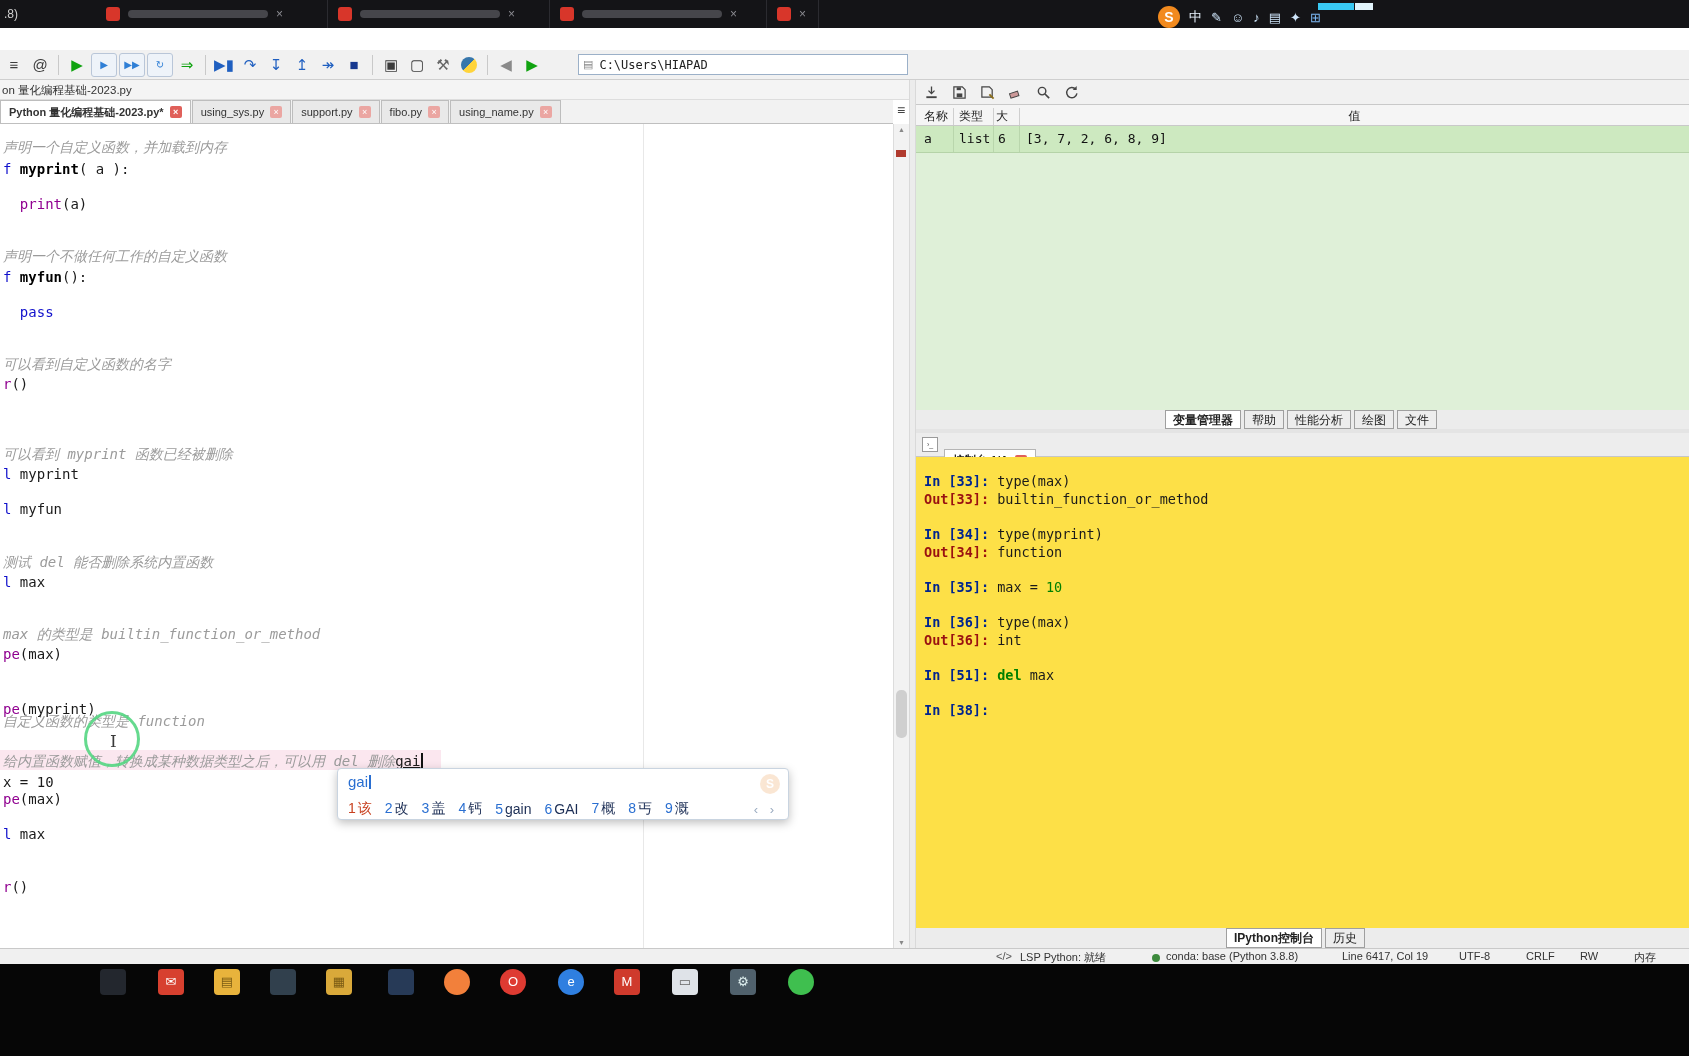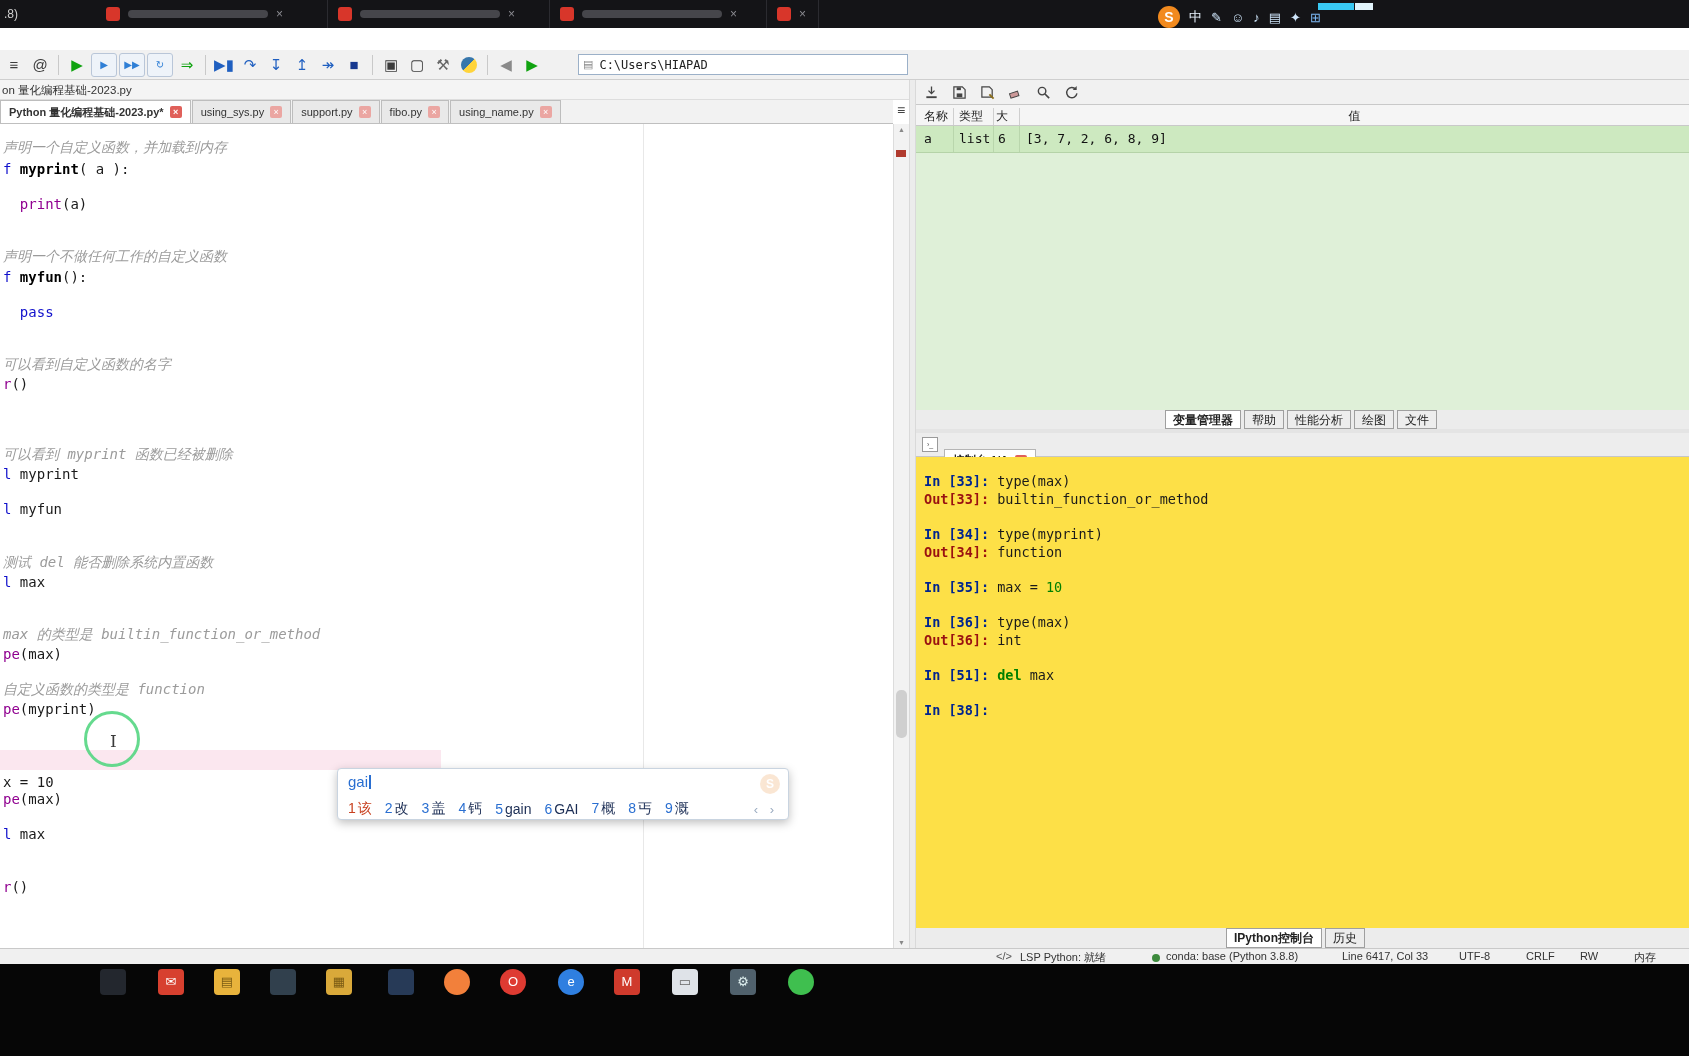--- a/index.html
+++ b/index.html
@@ -262,23 +262,24 @@
       <div class="eline" style="top: 179px;"><span>  </span><span class="kw">pass</span></div>
       <div class="eline" style="top: 231px;"><span class="com">可以看到自定义函数的名字</span></div>
       <div class="eline" style="top: 251px;"><span class="builtin">r</span><span>()</span></div>
       <div class="eline" style="top: 321px;"><span class="com">可以看到 myprint 函数已经被删除</span></div>
       <div class="eline" style="top: 341px;"><span class="kw">l </span><span>myprint</span></div>
       <div class="eline" style="top: 376px;"><span class="kw">l </span><span>myfun</span></div>
       <div class="eline" style="top: 429px;"><span class="com">测试 del 能否删除系统内置函数</span></div>
       <div class="eline" style="top: 449px;"><span class="kw">l </span><span>max</span></div>
       <div class="eline" style="top: 501px;"><span class="com">max 的类型是 builtin_function_or_method</span></div>
       <div class="eline" style="top: 521px;"><span class="builtin">pe</span><span>(max)</span></div>
-      <div class="eline" style="top: 556px; text-align: right;"><span class="com">自定义函数的类型是 function</span></div>
+      <div class="eline" style="top: 588px; text-align: right;"><span class="com">自定义函数的类型是 function</span></div>
       <div class="eline" style="top: 576px;"><span class="builtin">pe</span><span>(myprint)</span></div>
       <div class="curline" style="top: 626px;"></div>
+      <div class="eline" style="top: 628px;"><span class="com">给内置函数赋值，转换成某种数据类型之后，可以用 del 删除</span><span class="ime">gai</span><span class="caret"></span></div>
       <div class="eline" style="top: 649px;"><span>x = 10</span></div>
       <div class="eline" style="top: 666px;"><span class="builtin">pe</span><span>(max)</span></div>
       <div class="eline" style="top: 701px;"><span class="kw">l </span><span>max</span></div>
       <div class="eline" style="top: 754px;"><span class="builtin">r</span><span>()</span></div>
     </div>
 
   <div id="ed-scroll">
     <span class="sb-up">▲</span>
     <span class="sb-mark"></span>
     <span class="sb-thumb"></span>
@@ -378,21 +379,21 @@
         <span class="ptab active">IPython控制台</span>
         <span class="ptab">历史</span>
       </div>
   </div>
 
   <div id="statusbar">
     <span style="left:996px;color:#555;">&lt;/&gt;</span>
     <span style="left:1020px;">LSP Python: 就绪</span>
     <span style="left:1152px;top:3px;"><i class="st-dot"></i></span>
     <span style="left:1166px;">conda: base (Python 3.8.8)</span>
-    <span style="left:1342px;">Line 6417, Col 33</span>
+    <span style="left:1342px;">Line 6417, Col 19</span>
     <span style="left:1459px;">UTF-8</span>
     <span style="left:1526px;">CRLF</span>
     <span style="left:1580px;">RW</span>
     <span style="left:1634px;">内存</span>
   </div>
 
   <div id="taskbar">
       <span class="tki" style="left: 100px; background: rgb(35, 39, 46);"></span>
       <span class="tki" style="left: 158px; background: rgb(215, 64, 47); color: rgb(255, 255, 255);">✉</span>
       <span class="tki" style="left: 214px; background: rgb(232, 179, 60); color: rgb(122, 91, 20);">▤</span>

